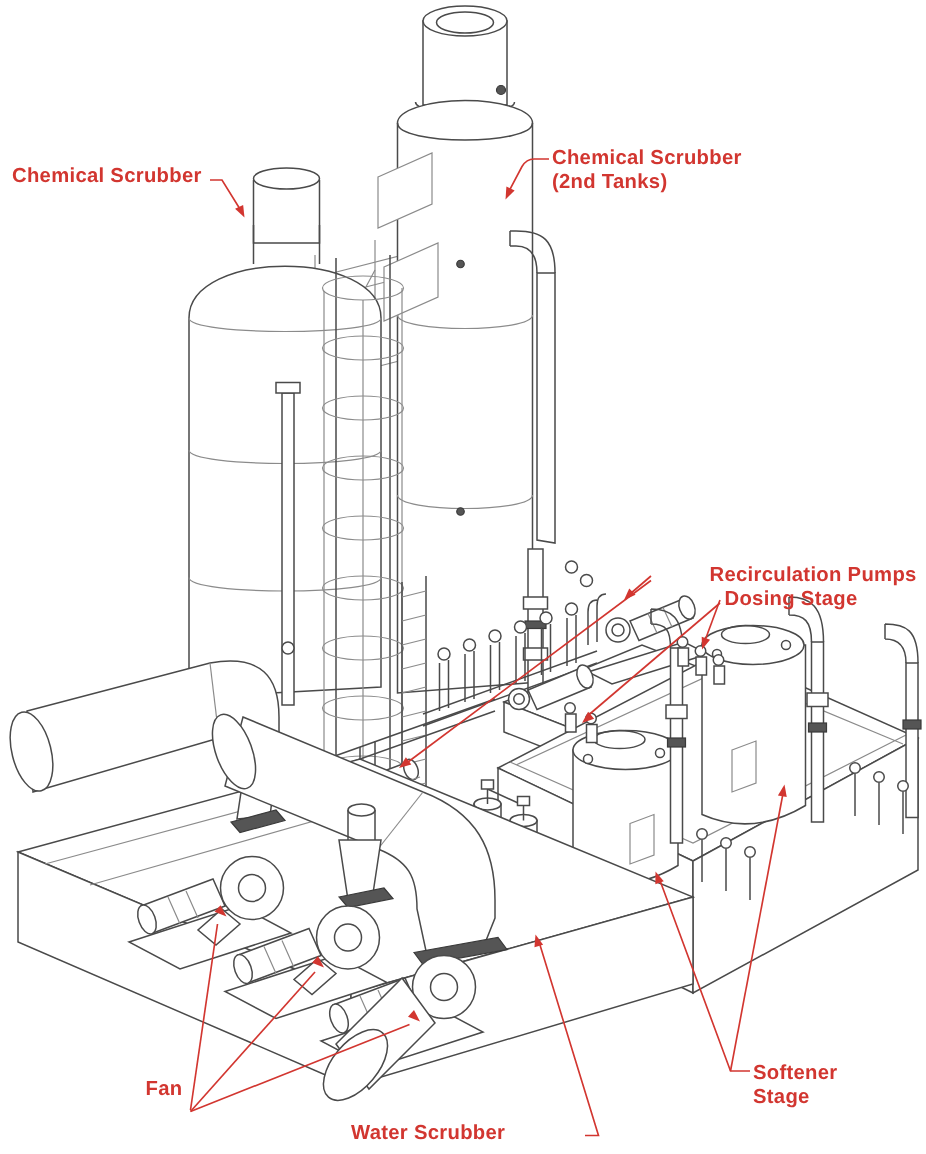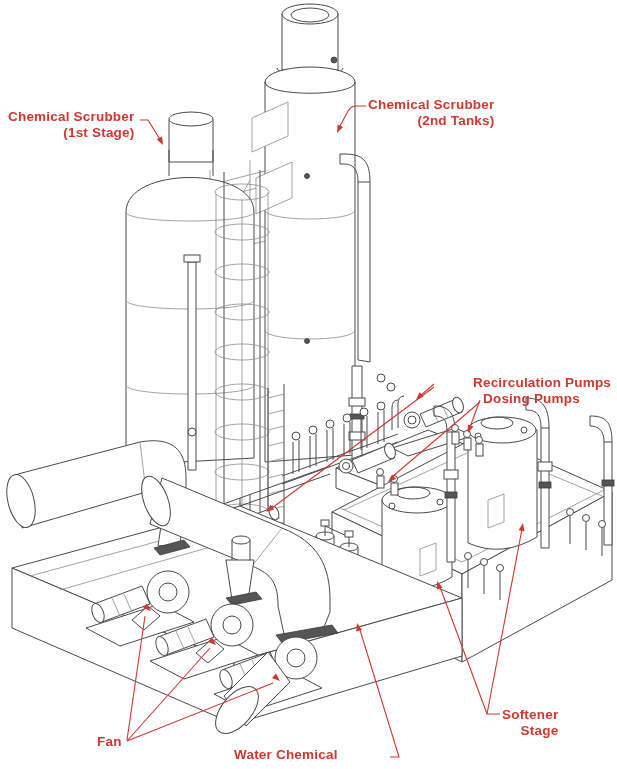--- a/index.html
+++ b/index.html
@@ -2,21 +2,20 @@
 <html><head>
 <meta charset="utf-8">
 <style>
   html,body{margin:0;padding:0;background:#fff;}
   #canvas{
     position:relative;
     width:617px;height:769px;
     background:#ffffff;
     font-family:"Liberation Sans", sans-serif;
     overflow:hidden;
-    text-align:right;
   }
   #drawing{position:absolute;left:0;top:0;}
   .lbl{
     position:absolute;
     color:#d23630;
     font-size:13.5px;
     font-weight:700;
     letter-spacing:0.2px;
     line-height:16px;
     white-space:nowrap;
@@ -328,42 +327,41 @@
 
       <path class="red" d="M500,714 L487,714 L440,587"></path>
       <polygon class="redf" points="437,581 442.5,587.5 436.9,589.5"></polygon>
       <path class="red" d="M487,714 L522,529"></path>
       <polygon class="redf" points="523,523 524.5,531.4 518.6,530.3"></polygon>
     </g>
   </svg>
 
   <div class="lbl" style="left:8px;top:109px;">
     <div>Chemical Scrubber</div>
-    <div>(1st Stage)</div>
   </div>
 
   <div class="lbl" style="left:368px;top:97px;">
     <div>Chemical Scrubber</div>
     <div>(2nd Tanks)</div>
   </div>
 
   <div class="lbl" style="left:437px;top:375px;padding-left:36px;">
     <div>Recirculation Pumps</div>
   </div>
 
   <div class="lbl" style="left:483px;top:391px;">
-    <div>Dosing Pumps</div>
-  </div>
-
-  <div class="lbl" style="left:97px;top:734px;">
+    <div>Dosing Stage</div>
+  </div>
+
+  <div class="lbl" style="left:97px;top:718px;">
     <div>Fan</div>
   </div>
 
   <div class="lbl" style="left:234px;top:747px;">
-    <div>Water Chemical</div>
+    <div>Water Scrubber</div>
   </div>
 
   <div class="lbl" style="left:502px;top:707px;">
     <div>Softener</div>
     <div>Stage</div>
   </div>
 
 </div>
 
 </body></html>

